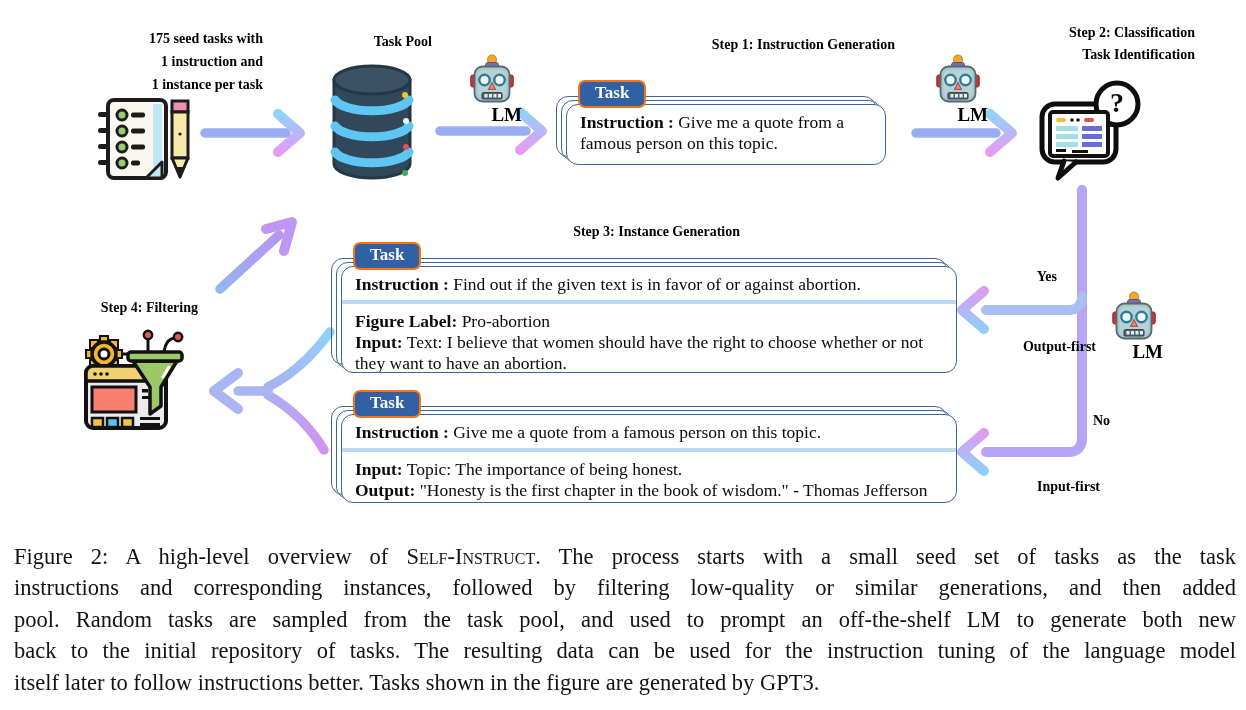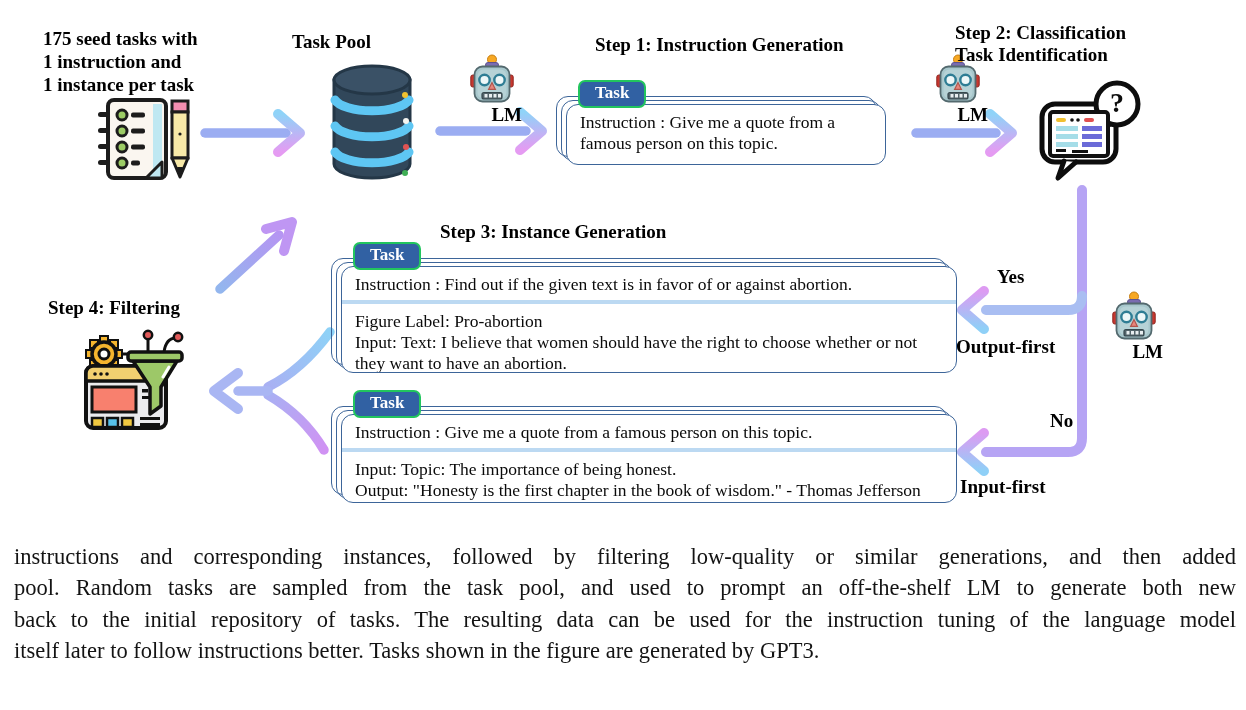--- a/index.html
+++ b/index.html
@@ -1,33 +1,33 @@
 <!DOCTYPE html>
 <html><head>
 <meta charset="utf-8">
 <style>
   * { margin:0; padding:0; box-sizing:border-box; }
   body { background:#ffffff; font-family:"Liberation Serif","DejaVu Serif",serif; }
   #canvas { position:relative; width:1246px; height:710px; background:#fff; overflow:hidden; }
-  .h { position:absolute; font-weight:bold; font-size:19px; color:#000; text-align:left; line-height:22px; }
+  .h { position:absolute; font-weight:bold; font-size:14px; color:#000; text-align:right; line-height:22px; }
   .lm { position:absolute; font-weight:bold; font-size:19px; color:#000; text-align:right; }
 
   svg.overlay { position:absolute; left:0; top:0; width:1246px; height:710px; pointer-events:none; }
   svg.icon { position:absolute; }
 
   
   .card { position:absolute; }
   .stack { position:absolute; inset:0; border:1.6px solid #3d6599; border-radius:12px; background:transparent; }
   .stack.s1 { transform:translate(-5px,-4px); }
   .stack.s2 { transform:translate(-10px,-8px); }
   .cardbody { position:absolute; inset:0; background:#fff; border:1.6px solid #3d6599; border-radius:12px; z-index:2; overflow:hidden; display:flex; flex-direction:column; }
-  .tab { position:absolute; top:-24px; left:12px; z-index:5; background:#3161a3; border:2px solid #22c55e; border-radius:7px; color:#fff; font-weight:bold; font-size:17px; line-height:20px; padding:1px 15px 3px; }
+  .tab { position:absolute; top:-24px; left:12px; z-index:5; background:#3161a3; border:2px solid #f97316; border-radius:7px; color:#fff; font-weight:bold; font-size:17px; line-height:20px; padding:1px 15px 3px; }
   .sec { padding:7px 13px 5px; font-size:17.5px; line-height:21px; color:#0a0a0a; }
   .divider { height:4px; background:#bcd9f2; flex:none; }
-  .sec b { font-weight:normal;margin-top:32px; }
+  .sec b { font-weight:bold;margin-top:32px; }
 
   
   .caption { position:absolute; left:14px; top:541px; width:1222px; font-size:22.5px; line-height:31.4px; color:#131313; }
   .capline { text-align:justify; text-align-last:justify; }
   .capline.last { text-align:left; text-align-last:left; }
   .sc { font-variant-caps:small-caps; }
 </style>
 </head>
 <body>
 
@@ -271,19 +271,20 @@
     <rect x="56" y="91" width="20" height="3" fill="#111"></rect>
     <rect x="56" y="97" width="20" height="3" fill="#111"></rect>
     <g>
       <path d="M49 35 L66 61 L66 88 L77 80 L77 61 L93 35 Z" fill="#9dc868" stroke="#111" stroke-width="3.5" stroke-linejoin="round"></path>
       <rect x="44" y="26" width="54" height="9" rx="3" fill="#9dc868" stroke="#111" stroke-width="3.5"></rect>
       <path d="M85 41 L79 51" stroke="#fff" stroke-width="3" stroke-linecap="round"></path>
     </g>
   </svg>
 
   <div class="caption">
+    <div class="capline"><span>Figure 2: A high-level overview of </span><span class="sc">Self-Instruct</span><span>. The process starts with a small seed set of tasks as the task</span></div>
     <div class="capline">instructions and corresponding instances, followed by filtering low-quality or similar generations, and then added</div>
     <div class="capline">pool. Random tasks are sampled from the task pool, and used to prompt an off-the-shelf LM to generate both new</div>
     <div class="capline">back to the initial repository of tasks. The resulting data can be used for the instruction tuning of the language model</div>
     <div class="capline last">itself later to follow instructions better. Tasks shown in the figure are generated by GPT3.</div>
   </div>
 
 </div>
 
 </body></html>

